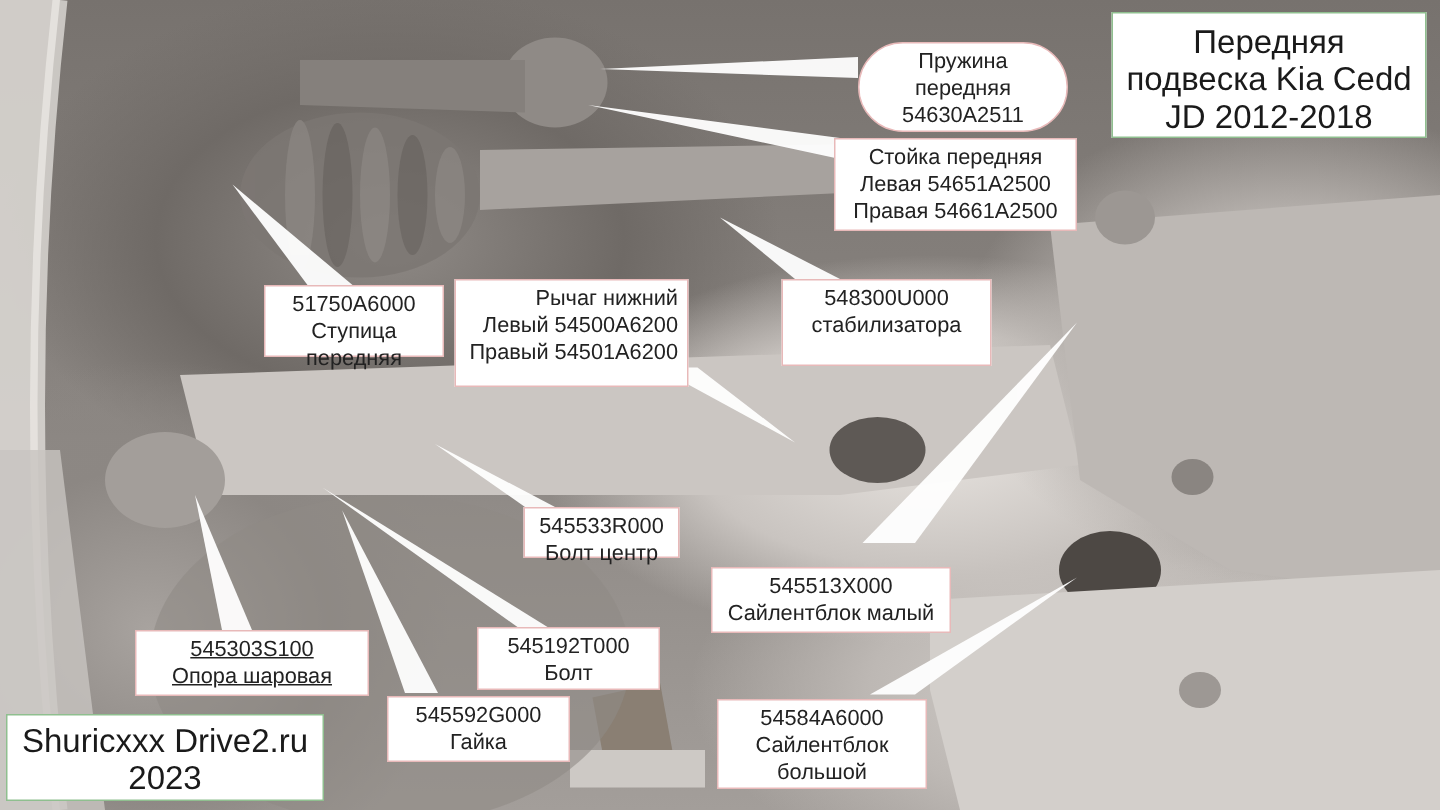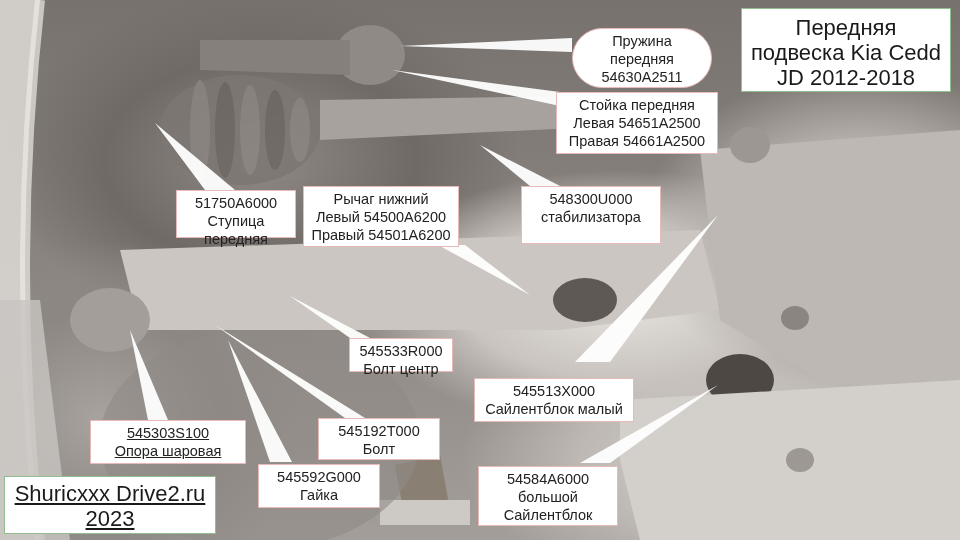--- a/index.html
+++ b/index.html
@@ -92,21 +92,21 @@
     <polygon points="228,340 270,462 292,462"></polygon>
   </g>
 </svg>
 
 <div class="titlebox" style="left:741px; top:8px; width:210px; height:84px;">
   <span>Передняя</span>
   <span>подвеска Kia Cedd</span>
   <span>JD 2012-2018</span>
 </div>
 
-<div class="titlebox" style="left:4px; top:476px; width:212px; height:58px; padding:4px 6px;text-decoration:underline;">
+<div class="titlebox" style="left:4px; top:476px; width:212px; height:58px; padding:4px 6px;">
   <span>Shuricxxx Drive2.ru</span>
   <span>2023</span>
 </div>
 
 <div class="callout" style="left:572px; top:28px; width:140px; height:60px;border-radius:30px;">
   <span>Пружина</span>
   <span>передняя</span>
   <span>54630A2511</span>
 </div>
 
@@ -115,21 +115,21 @@
   <span>Левая 54651A2500</span>
   <span>Правая 54661A2500</span>
 </div>
 
 <div class="callout" style="left:176px; top:190px; width:120px; height:48px;">
   <span>51750A6000</span>
   <span>Ступица</span>
   <span>передняя</span>
 </div>
 
-<div class="callout" style="left:303px; top:186px; width:156px; height:61px;">
+<div class="callout" style="left:303px; top:186px; width:156px; height:72px;text-align:right;">
   <span>Рычаг нижний</span>
   <span>Левый 54500A6200</span>
   <span>Правый 54501A6200</span>
 </div>
 
 <div class="callout" style="left:521px; top:186px; width:140px; height:58px;">
   <span>548300U000</span>
   <span>стабилизатора</span>
 </div>
 
@@ -153,15 +153,15 @@
   <span>Болт</span>
 </div>
 
 <div class="callout" style="left:258px; top:464px; width:122px; height:44px;">
   <span>545592G000</span>
   <span>Гайка</span>
 </div>
 
 <div class="callout" style="left:478px; top:466px; width:140px; height:60px;">
   <span>54584A6000</span>
+  <span>Сайлентблок</span>
   <span>большой</span>
-  <span>Сайлентблок</span>
 </div>
 
 </body></html>

